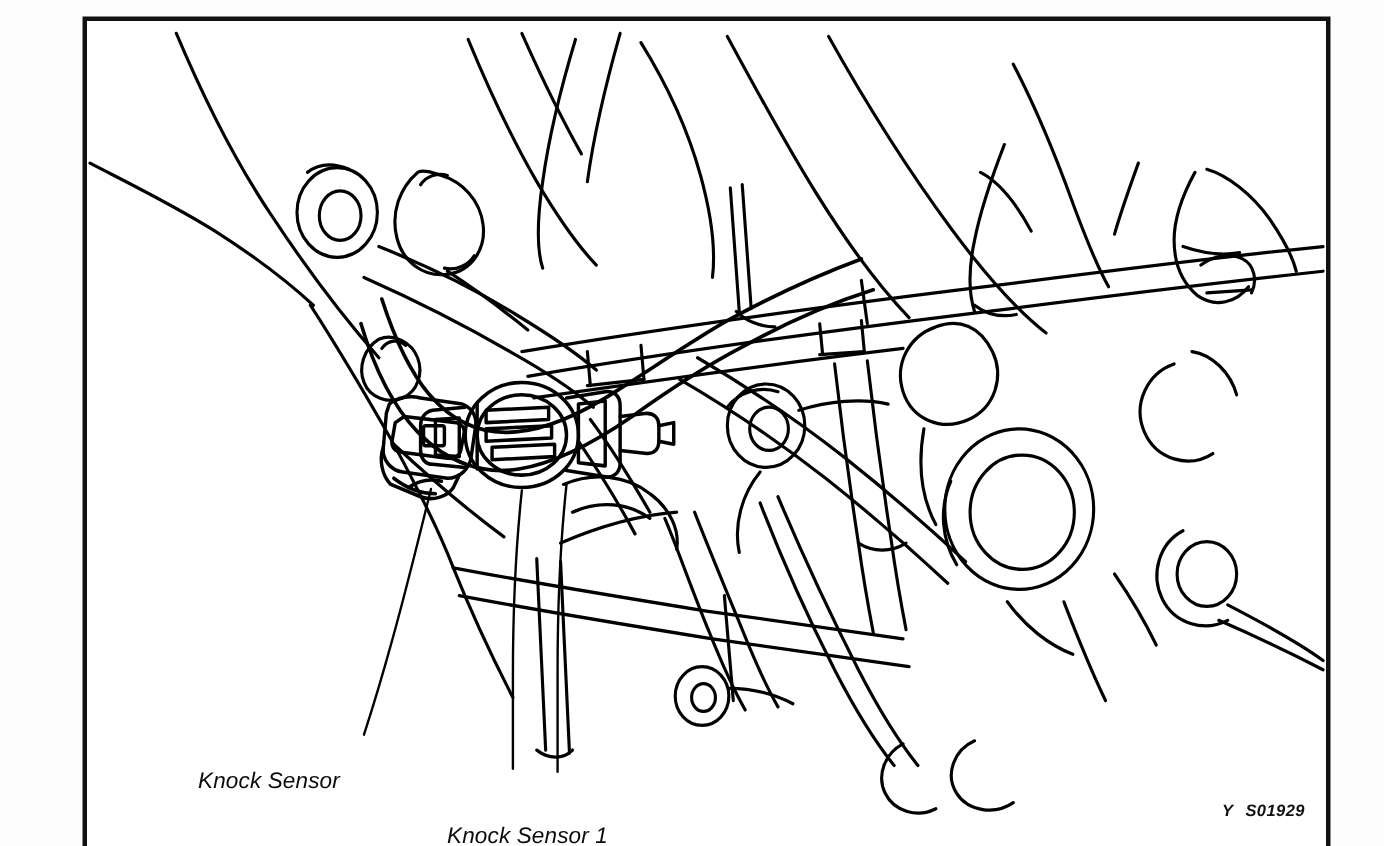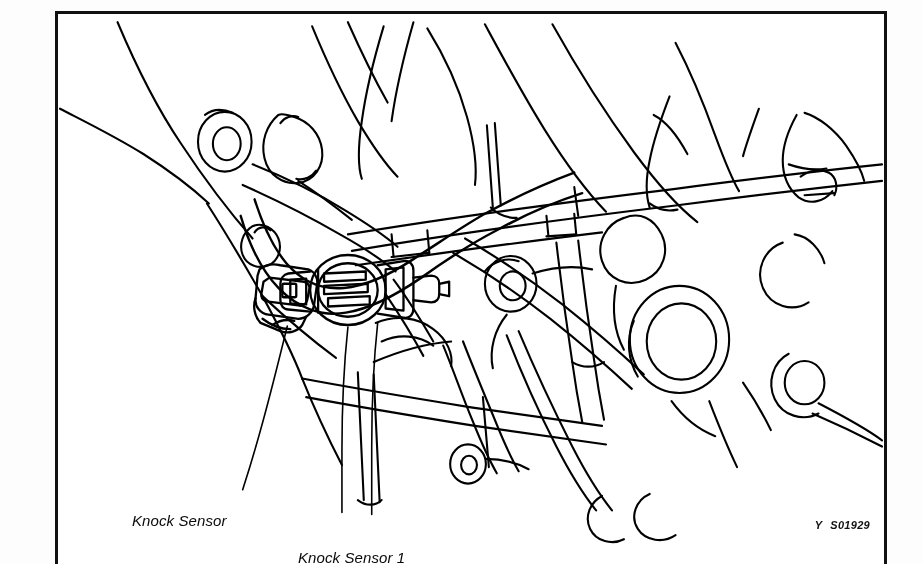--- a/index.html
+++ b/index.html
@@ -51,21 +51,21 @@
     left: 74px;
     top: 452px;
   }
   #label-sensor1 {
     left: 240px;
     top: 489px;
   }
   #figure-code {
     position: absolute;
     right: 14px;
-    bottom: 24px;
+    bottom: 8px;
     font-family: "Liberation Sans", sans-serif;
     font-size: 11px;
     font-weight: bold;
     color: #111111;
     letter-spacing: 0.3px;
     white-space: pre;
   }
   #figure-code .code-prefix { margin-right: 8px; }
 </style>
 </head>

